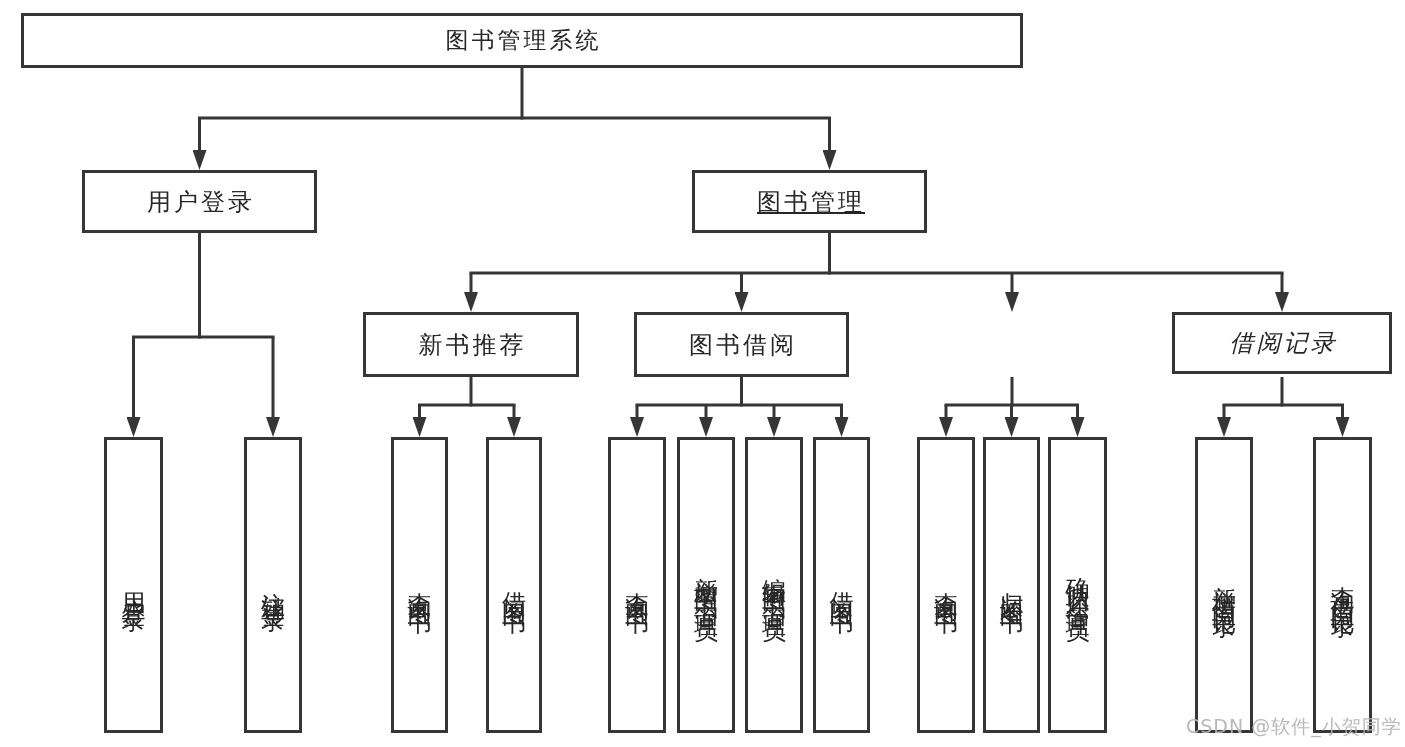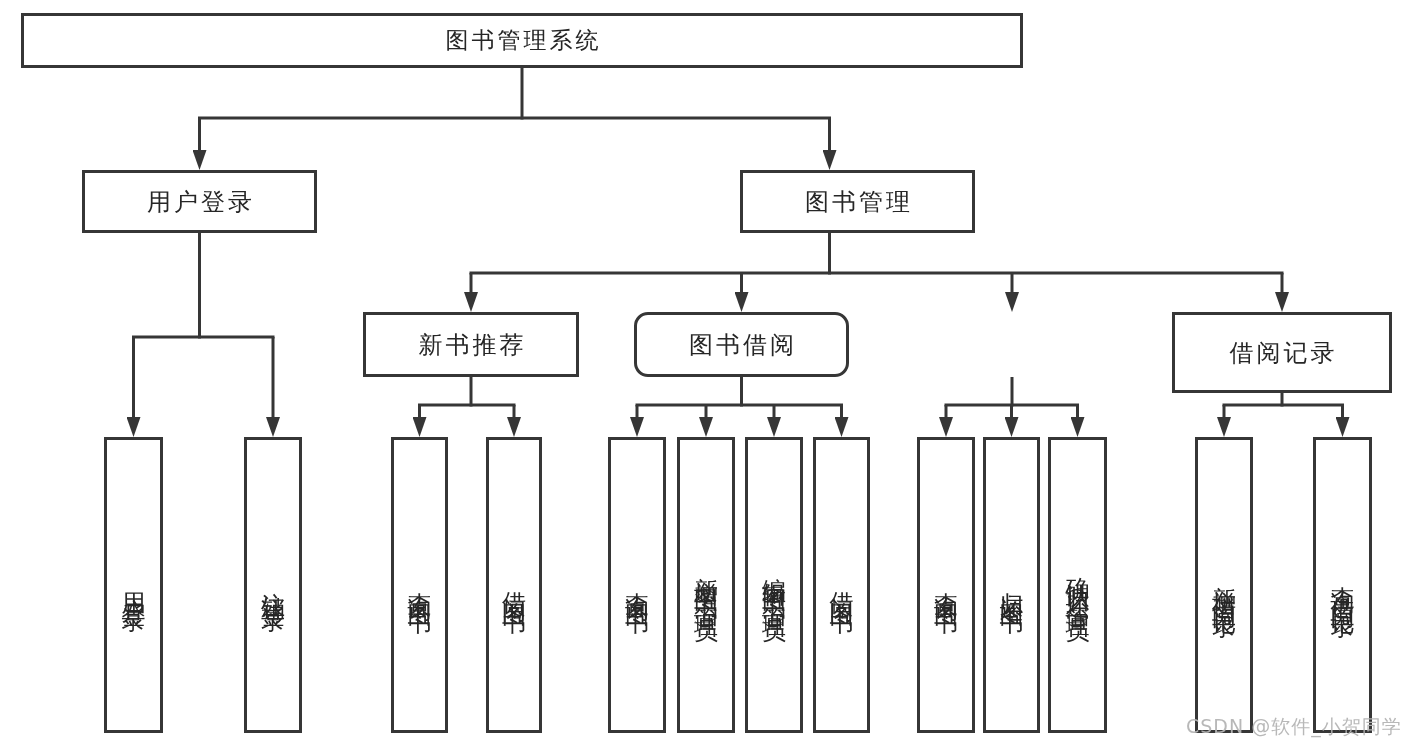--- a/index.html
+++ b/index.html
@@ -120,31 +120,31 @@
     </g>
   </svg>
 
   <div class="box box-h box-root" style="left:21px; top:13px; width:1002px; height:55px;">
     <span>图书管理系统</span>
   </div>
 
   <div class="box box-h" style="left:82px; top:170px; width:235px; height:63px;">
     <span>用户登录</span>
   </div>
-  <div class="box box-h" style="left:740px; top:170px; width:235px; height:63px;">
+  <div class="box box-h" style="left:692px; top:170px; width:235px; height:63px;text-decoration:underline;">
     <span>图书管理</span>
   </div>
 
   <div class="box box-h" style="left:363px; top:312px; width:216px; height:65px;justify-content:center;">
     <span>新书推荐</span>
   </div>
-  <div class="box box-h" style="left:634px; top:312px; width:215px; height:65px;border-radius:14px;">
+  <div class="box box-h" style="left:634px; top:312px; width:215px; height:65px;">
     <span>图书借阅</span>
   </div>
-  <div class="box box-h" style="left:1172px; top:312px; width:220px; height:81px;">
+  <div class="box box-h" style="left:1172px; top:312px; width:220px; height:62px;font-style:italic;">
     <span>借阅记录</span>
   </div>
 
   <div class="box box-v" style="left:104px; top:437px; width:59px; height:296px;">
     <span>用户登录</span>
   </div>
   <div class="box box-v" style="left:244px; top:437px; width:58px; height:296px;">
     <span>注销登录</span>
   </div>
 

